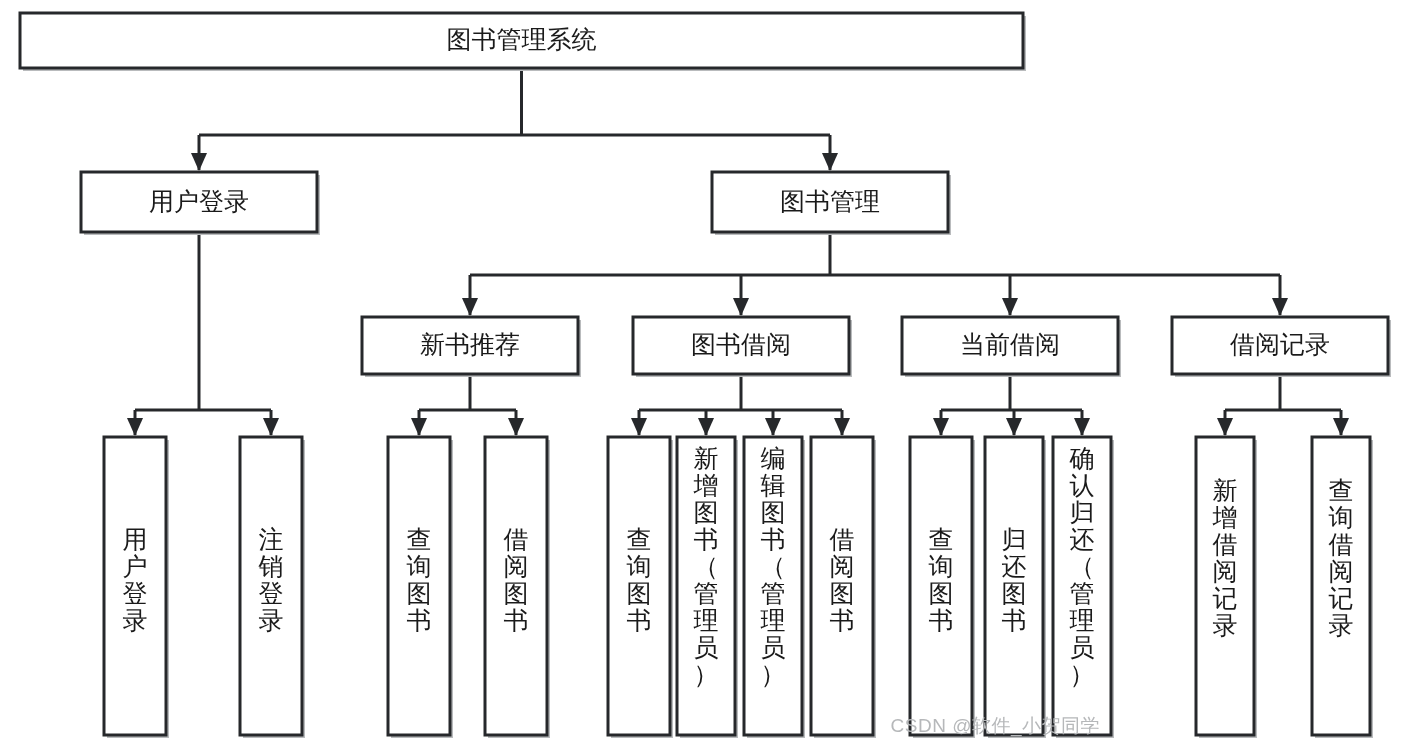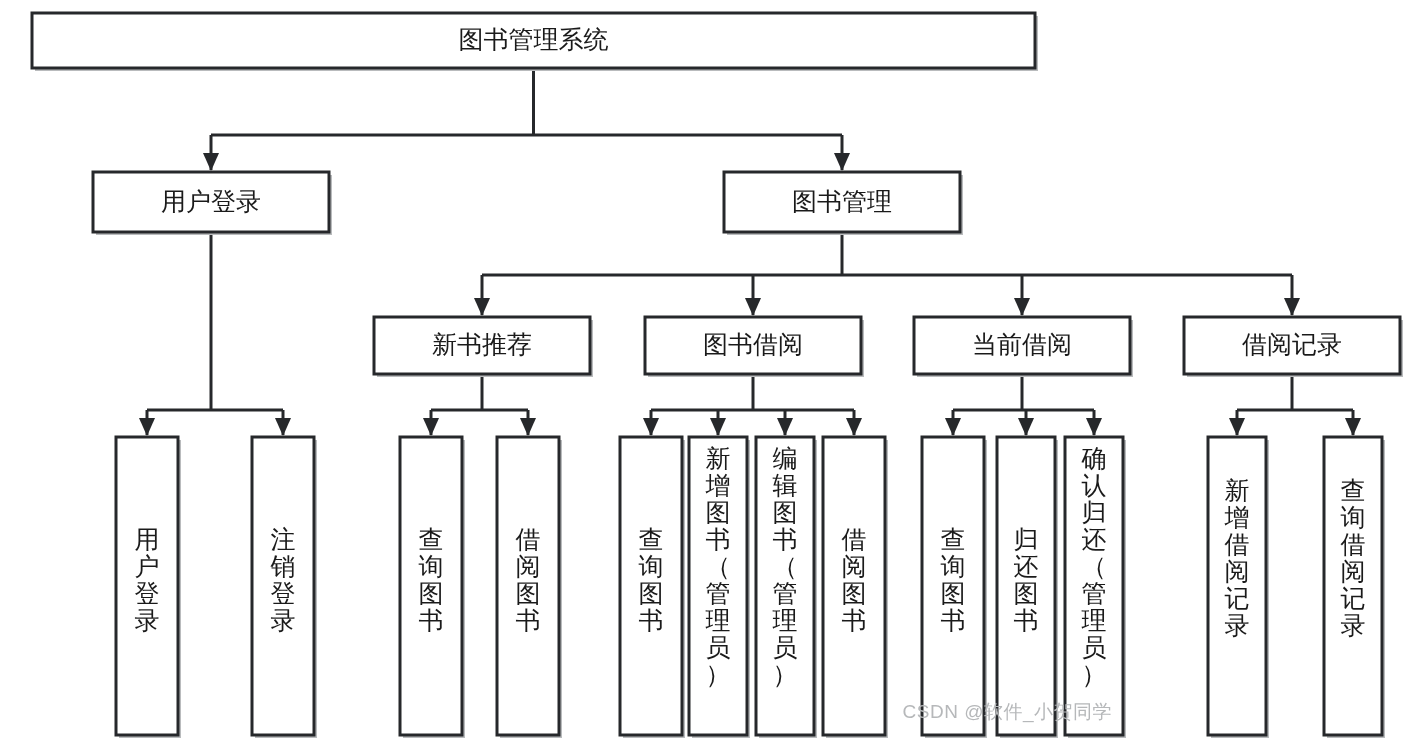--- a/index.html
+++ b/index.html
@@ -13,21 +13,20 @@
     font-family: "Liberation Sans", "DejaVu Sans", sans-serif;
     overflow: hidden;
     position: relative;
   }
   #diagram-root {
     position: absolute;
     left: 0;
     top: 0;
     width: 1110px;
     height: 747px;
-    padding-left: 12px;
   }
   svg {
     display: block;
   }
   .node-box {
     fill: #ffffff;
     stroke: #26282b;
     stroke-width: 3;
   }
   .node-box-shadow {
@@ -53,21 +52,21 @@
   }
   .node-label-v {
     font-family: "Liberation Sans", "DejaVu Sans", sans-serif;
     font-size: 25px;
     fill: #1a1a1a;
     text-anchor: middle;
   }
   .watermark {
     position: absolute;
     right: 10px;
-    bottom: 22px;
+    bottom: 8px;
     font-family: "Liberation Sans", "DejaVu Sans", sans-serif;
     font-size: 19px;
     color: #b6b8ba;
     white-space: nowrap;
     letter-spacing: 0.5px;
     user-select: none;
   }
 </style>
 </head>
 <body>

